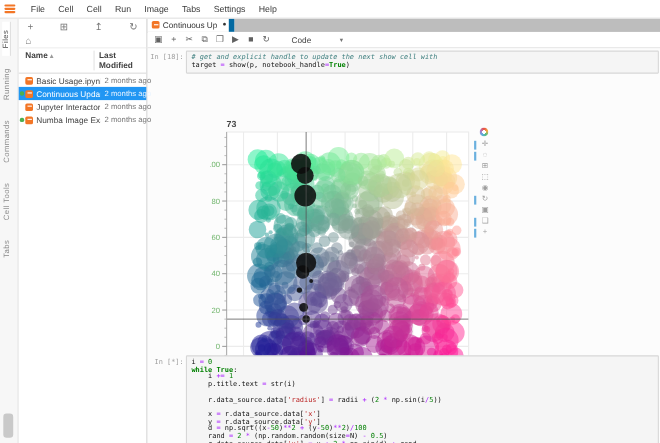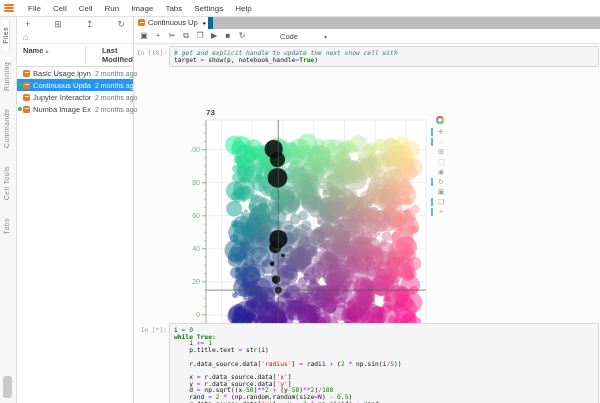--- a/index.html
+++ b/index.html
@@ -20,41 +20,41 @@
   #sidebar-thumb{position:absolute;left:3px;bottom:5px;width:9px;height:22px;background:#c9c9c9;border-radius:3px;}
   
   #file-panel{position:absolute;left:17px;top:16px;width:116px;height:387px;background:#fff;
               border-right:1px solid #d6d6d6;z-index:4;}
   #fb-toolbar{display:flex;justify-content:space-between;padding:3px 8px 2px 8px;}
   #fb-toolbar .fbt{font-size:9px;color:#757575;line-height:10px;}
   #fb-crumb{font-size:9px;color:#757575;padding:1px 6px;border-bottom:1px solid #eee;}
   #fb-header{display:flex;font-size:7.5px;font-weight:bold;color:#424242;border-bottom:1px solid #dcdcdc;padding:2px 0;}
   #fb-col-name{flex:0 0 62px;padding-left:6px;}
   #fb-sort{color:#9a9a9a;font-size:6px;}
-  #fb-col-mod{flex:1;border-left:1px solid #e3e3e3;padding-left:16px;}
+  #fb-col-mod{flex:1;border-left:1px solid #e3e3e3;padding-left:4px;}
   .fb-row{display:flex;align-items:center;height:12px;font-size:7.5px;color:#424242;position:relative;}
   .fb-row.selected{background:#2196f3;color:#fff;}
   .run-dot{position:absolute;left:1px;width:3.5px;height:3.5px;border-radius:50%;background:#4caf50;}
   .nb-icon{flex:0 0 7px;height:7px;margin:0 3px 0 6px;background:#f37626;border-radius:1.5px;position:relative;}
   .nb-icon:after{content:"";position:absolute;left:1.5px;top:2.5px;width:4px;height:1px;background:#fff;}
   .fb-name{flex:0 0 58px;white-space:nowrap;overflow:hidden;}
   .fb-mod{flex:1;text-align:left;padding-left:4px;color:#757575;font-size:7px;white-space:nowrap;}
   .fb-row.selected .fb-mod{color:#eaf4ff;}
   
   #main{position:absolute;left:134px;top:16px;width:466px;height:387px;}
   #tabbar{position:absolute;left:0;top:0;width:466px;height:13px;background:#bdbdbd;border-bottom:1px solid #ababab;}
   #nb-tab{position:absolute;left:0;top:0;height:13px;width:70px;background:#fff;display:flex;align-items:center;
           border-right:5px solid #0369a1;padding:0 2px;}
   #nb-tab .nb-icon{margin:0 3px 0 2px;flex:0 0 7px;}
   #nb-tab-label{font-size:7.5px;color:#333;white-space:nowrap;overflow:hidden;flex:1;}
   #nb-tab-dot{font-size:6px;color:#333;margin-left:2px;}
   #nb-toolbar{position:absolute;left:0;top:13px;width:466px;height:14px;background:#fff;
               border-bottom:1px solid #e0e0e0;display:flex;align-items:center;}
   .nbt-icon{font-size:8px;color:#616161;width:14px;text-align:center;}
-  #celltype{font-size:7.5px;color:#424242;margin-left:31px;}
+  #celltype{font-size:7.5px;color:#424242;margin-left:16px;}
   #celltype-caret{font-size:6px;color:#757575;margin-left:26px;}
   #content{position:absolute;left:0;top:28px;width:466px;height:359px;background:#fcfcfc;overflow:hidden;}
   .cell{position:absolute;left:0;width:466px;display:flex;}
   .prompt{flex:0 0 33px;text-align:right;font-family:"DejaVu Sans Mono",monospace;font-size:6.3px;
           color:#9e9e9e;padding-top:3px;padding-right:2px;white-space:nowrap;}
   .editor{flex:0 0 420px;background:#f5f5f5;border:1px solid #d7d7d7;border-radius:1px;
           font-family:"DejaVu Sans Mono",monospace;font-size:6.3px;line-height:6.7px;
           padding:3px 4px;white-space:pre;overflow:hidden;}
   .tk-c{color:#408080;font-style:italic;}
   .tk-k{color:#008000;font-weight:bold;}

